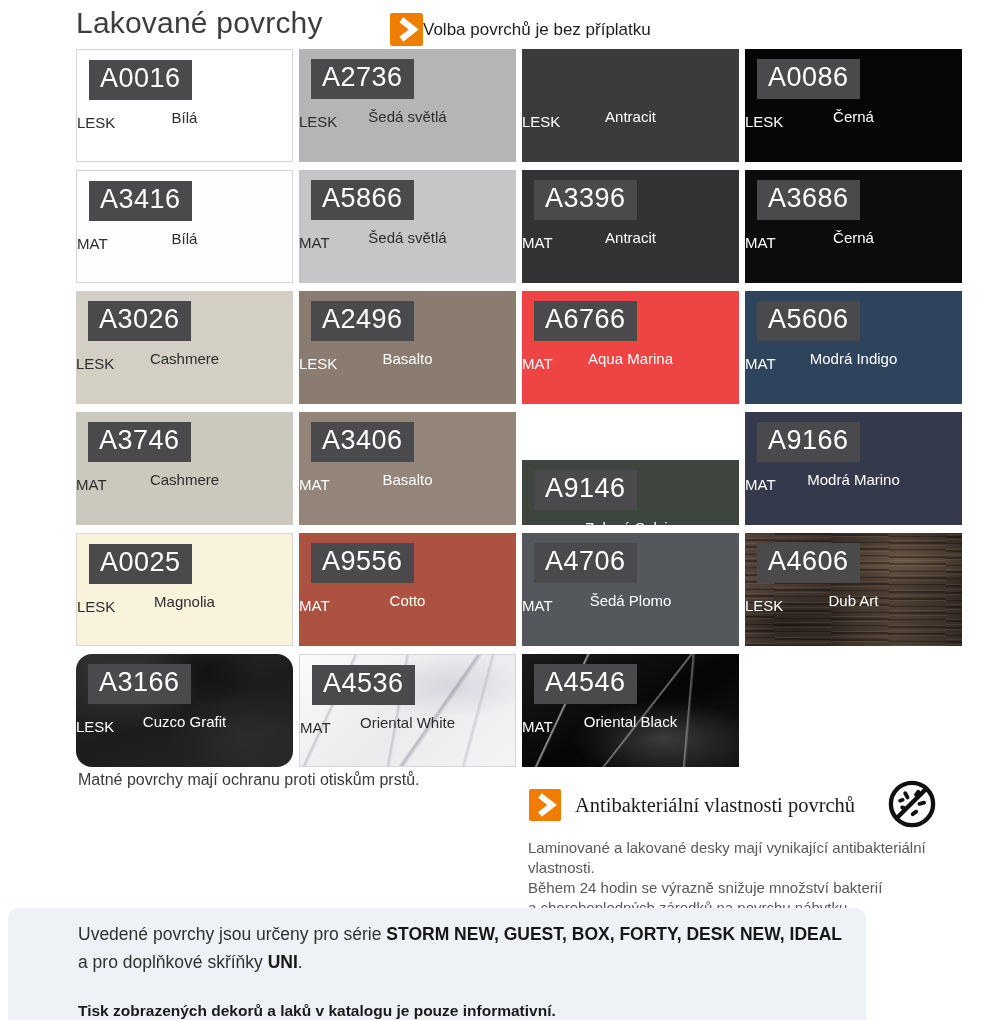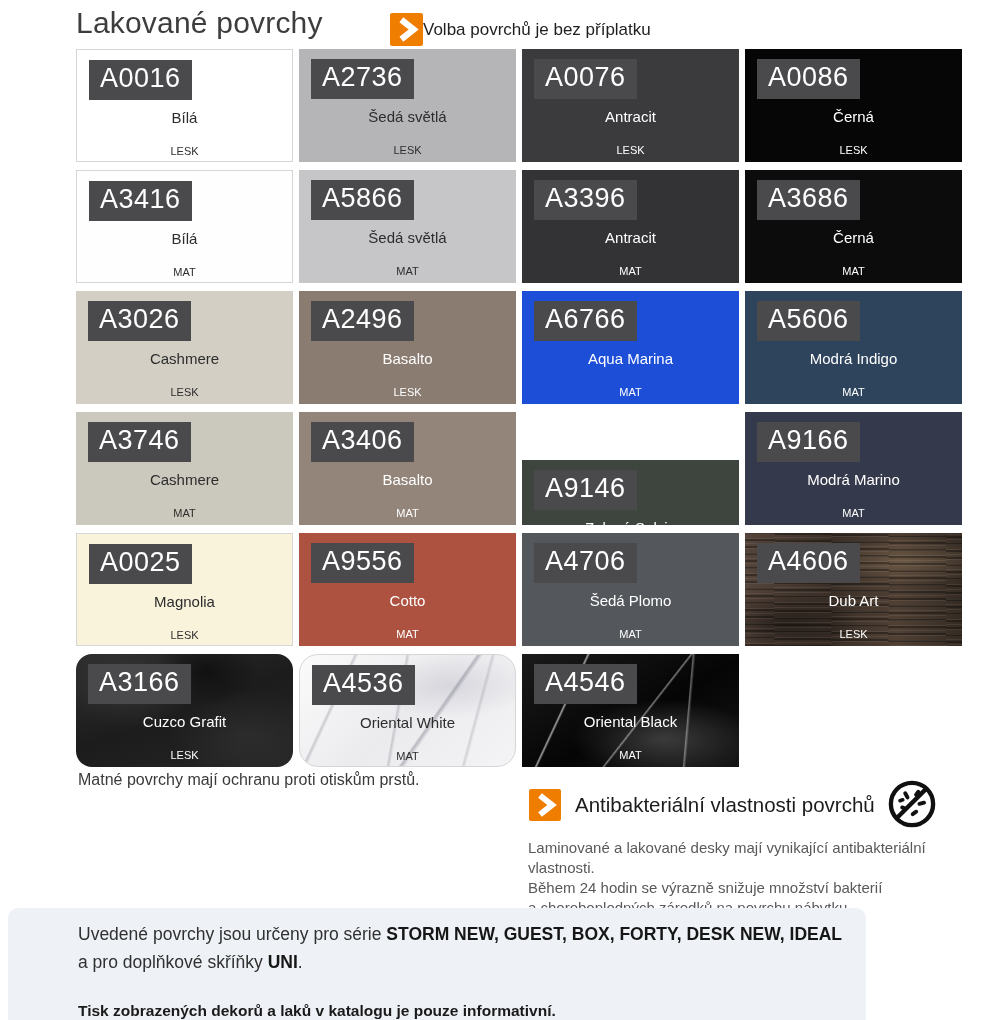--- a/index.html
+++ b/index.html
@@ -14,21 +14,21 @@
   .header-note-label{font-size:17px;color:#1f1f1f;}
 
   
   .grid{position:absolute;left:76px;top:49px;display:grid;
         grid-template-columns:repeat(4,217px);grid-auto-rows:113px;column-gap:6px;row-gap:8px;}
   .swatch{position:relative;box-sizing:border-box;}
   .swatch.bordered{border:1px solid #d6d6d6;}
   .swatch .code{position:absolute;left:12px;top:10px;background:#4a4a4c;color:#fff;
                 font-size:27px;line-height:1;padding:5px 11px 8px;letter-spacing:.5px;}
   .swatch .name{position:absolute;left:0;width:100%;top:59px;text-align:center;font-size:15px;}
-  .swatch .finish{position:absolute;left:0;width:100%;top:95px;text-align:center;font-size:11px;}
+  .swatch .finish{position:absolute;left:0;width:100%;top:64px;font-size:15px;}
   .swatch.text-dark .name,.swatch.text-dark .finish{color:#2d2d2d;}
   .swatch.text-light .name,.swatch.text-light .finish{color:#fff;}
 
   
   .texture-dub-art{background:
       repeating-linear-gradient(179deg, rgba(255,255,255,0.07) 0 1px, transparent 1px 5px),
       repeating-linear-gradient(1deg, rgba(0,0,0,0.32) 0 2px, transparent 2px 7px),
       radial-gradient(ellipse 60% 30% at 75% 25%, rgba(190,160,120,0.25), transparent 70%),
       radial-gradient(ellipse 50% 45% at 18% 80%, rgba(0,0,0,0.45), transparent 70%),
       linear-gradient(90deg,#55443a,#3a2f27 40%,#504034 70%,#352b23);}
@@ -36,31 +36,31 @@
       radial-gradient(ellipse 45% 55% at 25% 30%, rgba(255,255,255,0.07), transparent 70%),
       radial-gradient(ellipse 50% 60% at 78% 72%, rgba(255,255,255,0.05), transparent 70%),
       radial-gradient(ellipse 35% 45% at 60% 15%, rgba(0,0,0,0.5), transparent 70%),
       linear-gradient(160deg,#2e2e2e,#1c1c1c 50%,#262626); border-radius: 16px;}
   .texture-oriental-white{background:
       linear-gradient(115deg, transparent 20%, rgba(140,140,152,0.4) 20.8%, transparent 22%),
       linear-gradient(100deg, transparent 45%, rgba(130,130,142,0.35) 45.8%, transparent 47%),
       linear-gradient(125deg, transparent 60%, rgba(110,110,126,0.42) 61%, transparent 62.6%),
       linear-gradient(105deg, transparent 78%, rgba(150,150,160,0.35) 78.8%, transparent 80%),
       radial-gradient(ellipse 55% 40% at 70% 28%, rgba(175,175,188,0.35), transparent 70%),
-      linear-gradient(135deg,#fbfbfb,#ebebee 50%,#f4f4f6); border-radius: 19px;}
+      linear-gradient(135deg,#fbfbfb,#ebebee 50%,#f4f4f6);}
   .texture-oriental-black{background:
       linear-gradient(115deg, transparent 24%, rgba(255,255,255,0.6) 24.6%, transparent 25.4%),
       linear-gradient(128deg, transparent 55%, rgba(255,255,255,0.45) 55.5%, transparent 56.3%),
       linear-gradient(95deg, transparent 75%, rgba(255,255,255,0.38) 75.5%, transparent 76.6%),
       radial-gradient(ellipse 60% 50% at 65% 75%, rgba(255,255,255,0.2), transparent 70%),
       linear-gradient(150deg,#1b1b1b,#050505 55%,#151515);}
 
   
   .grid-note{position:absolute;left:78px;top:771px;font-size:16px;color:#3a3a3a;}
-  .ab-head{position:absolute;left:529px;top:789px;display:flex;align-items:center;gap:14px;}
+  .ab-head{position:absolute;left:529px;top:789px;display:flex;align-items:center;gap:14px;font-family:Liberation Serif, serif;}
   .ab-head .arrow-icon{width:32px;height:32px;}
   .ab-title{font-size:20.5px;color:#1c1c1c;}
   .bacteria-icon{position:absolute;left:886px;top:778px;width:52px;height:52px;}
   .ab-text{position:absolute;left:528px;top:838px;font-size:15px;line-height:20px;color:#595959;}
 
   
   .footer-band{position:absolute;left:8px;top:908px;width:858px;height:132px;
                background:#eef2f6;border-radius:10px 10px 0 0;box-sizing:border-box;
                padding:12px 0 0 70px;}
   .footer-series{font-size:17.5px;line-height:28px;color:#303030;}
@@ -85,21 +85,20 @@
     <span class="code">A0016</span>
     <span class="name">Bílá</span>
     <span class="finish">LESK</span>
   </div>
     <div class="swatch text-dark" style="background: rgb(181, 181, 183);">
     <span class="code">A2736</span>
     <span class="name">Šedá světlá</span>
     <span class="finish">LESK</span>
   </div>
     <div class="swatch text-light" style="background: rgb(59, 59, 61);">
-    <span class="code">A0076</span>
     <span class="name">Antracit</span>
     <span class="finish">LESK</span>
   </div>
     <div class="swatch text-light" style="background: rgb(6, 6, 6);">
     <span class="code">A0086</span>
     <span class="name">Černá</span>
     <span class="finish">LESK</span>
   </div>
     <div class="swatch bordered text-dark" style="background: rgb(254, 254, 254);">
     <span class="code">A3416</span>
@@ -124,21 +123,21 @@
     <div class="swatch text-dark" style="background: rgb(211, 207, 196);">
     <span class="code">A3026</span>
     <span class="name">Cashmere</span>
     <span class="finish">LESK</span>
   </div>
     <div class="swatch text-light" style="background: rgb(139, 124, 114);">
     <span class="code">A2496</span>
     <span class="name">Basalto</span>
     <span class="finish">LESK</span>
   </div>
-    <div class="swatch text-light" style="background: #1d4ed8; padding-left: 47px;">
+    <div class="swatch text-light" style="background: #ef4444; padding-left: 47px;">
     <span class="code">A6766</span>
     <span class="name">Aqua Marina</span>
     <span class="finish">MAT</span>
   </div>
     <div class="swatch text-light" style="background: rgb(46, 68, 92); padding-left: 16px;">
     <span class="code">A5606</span>
     <span class="name">Modrá Indigo</span>
     <span class="finish">MAT</span>
   </div>
     <div class="swatch text-dark" style="background: rgb(203, 200, 189);">

